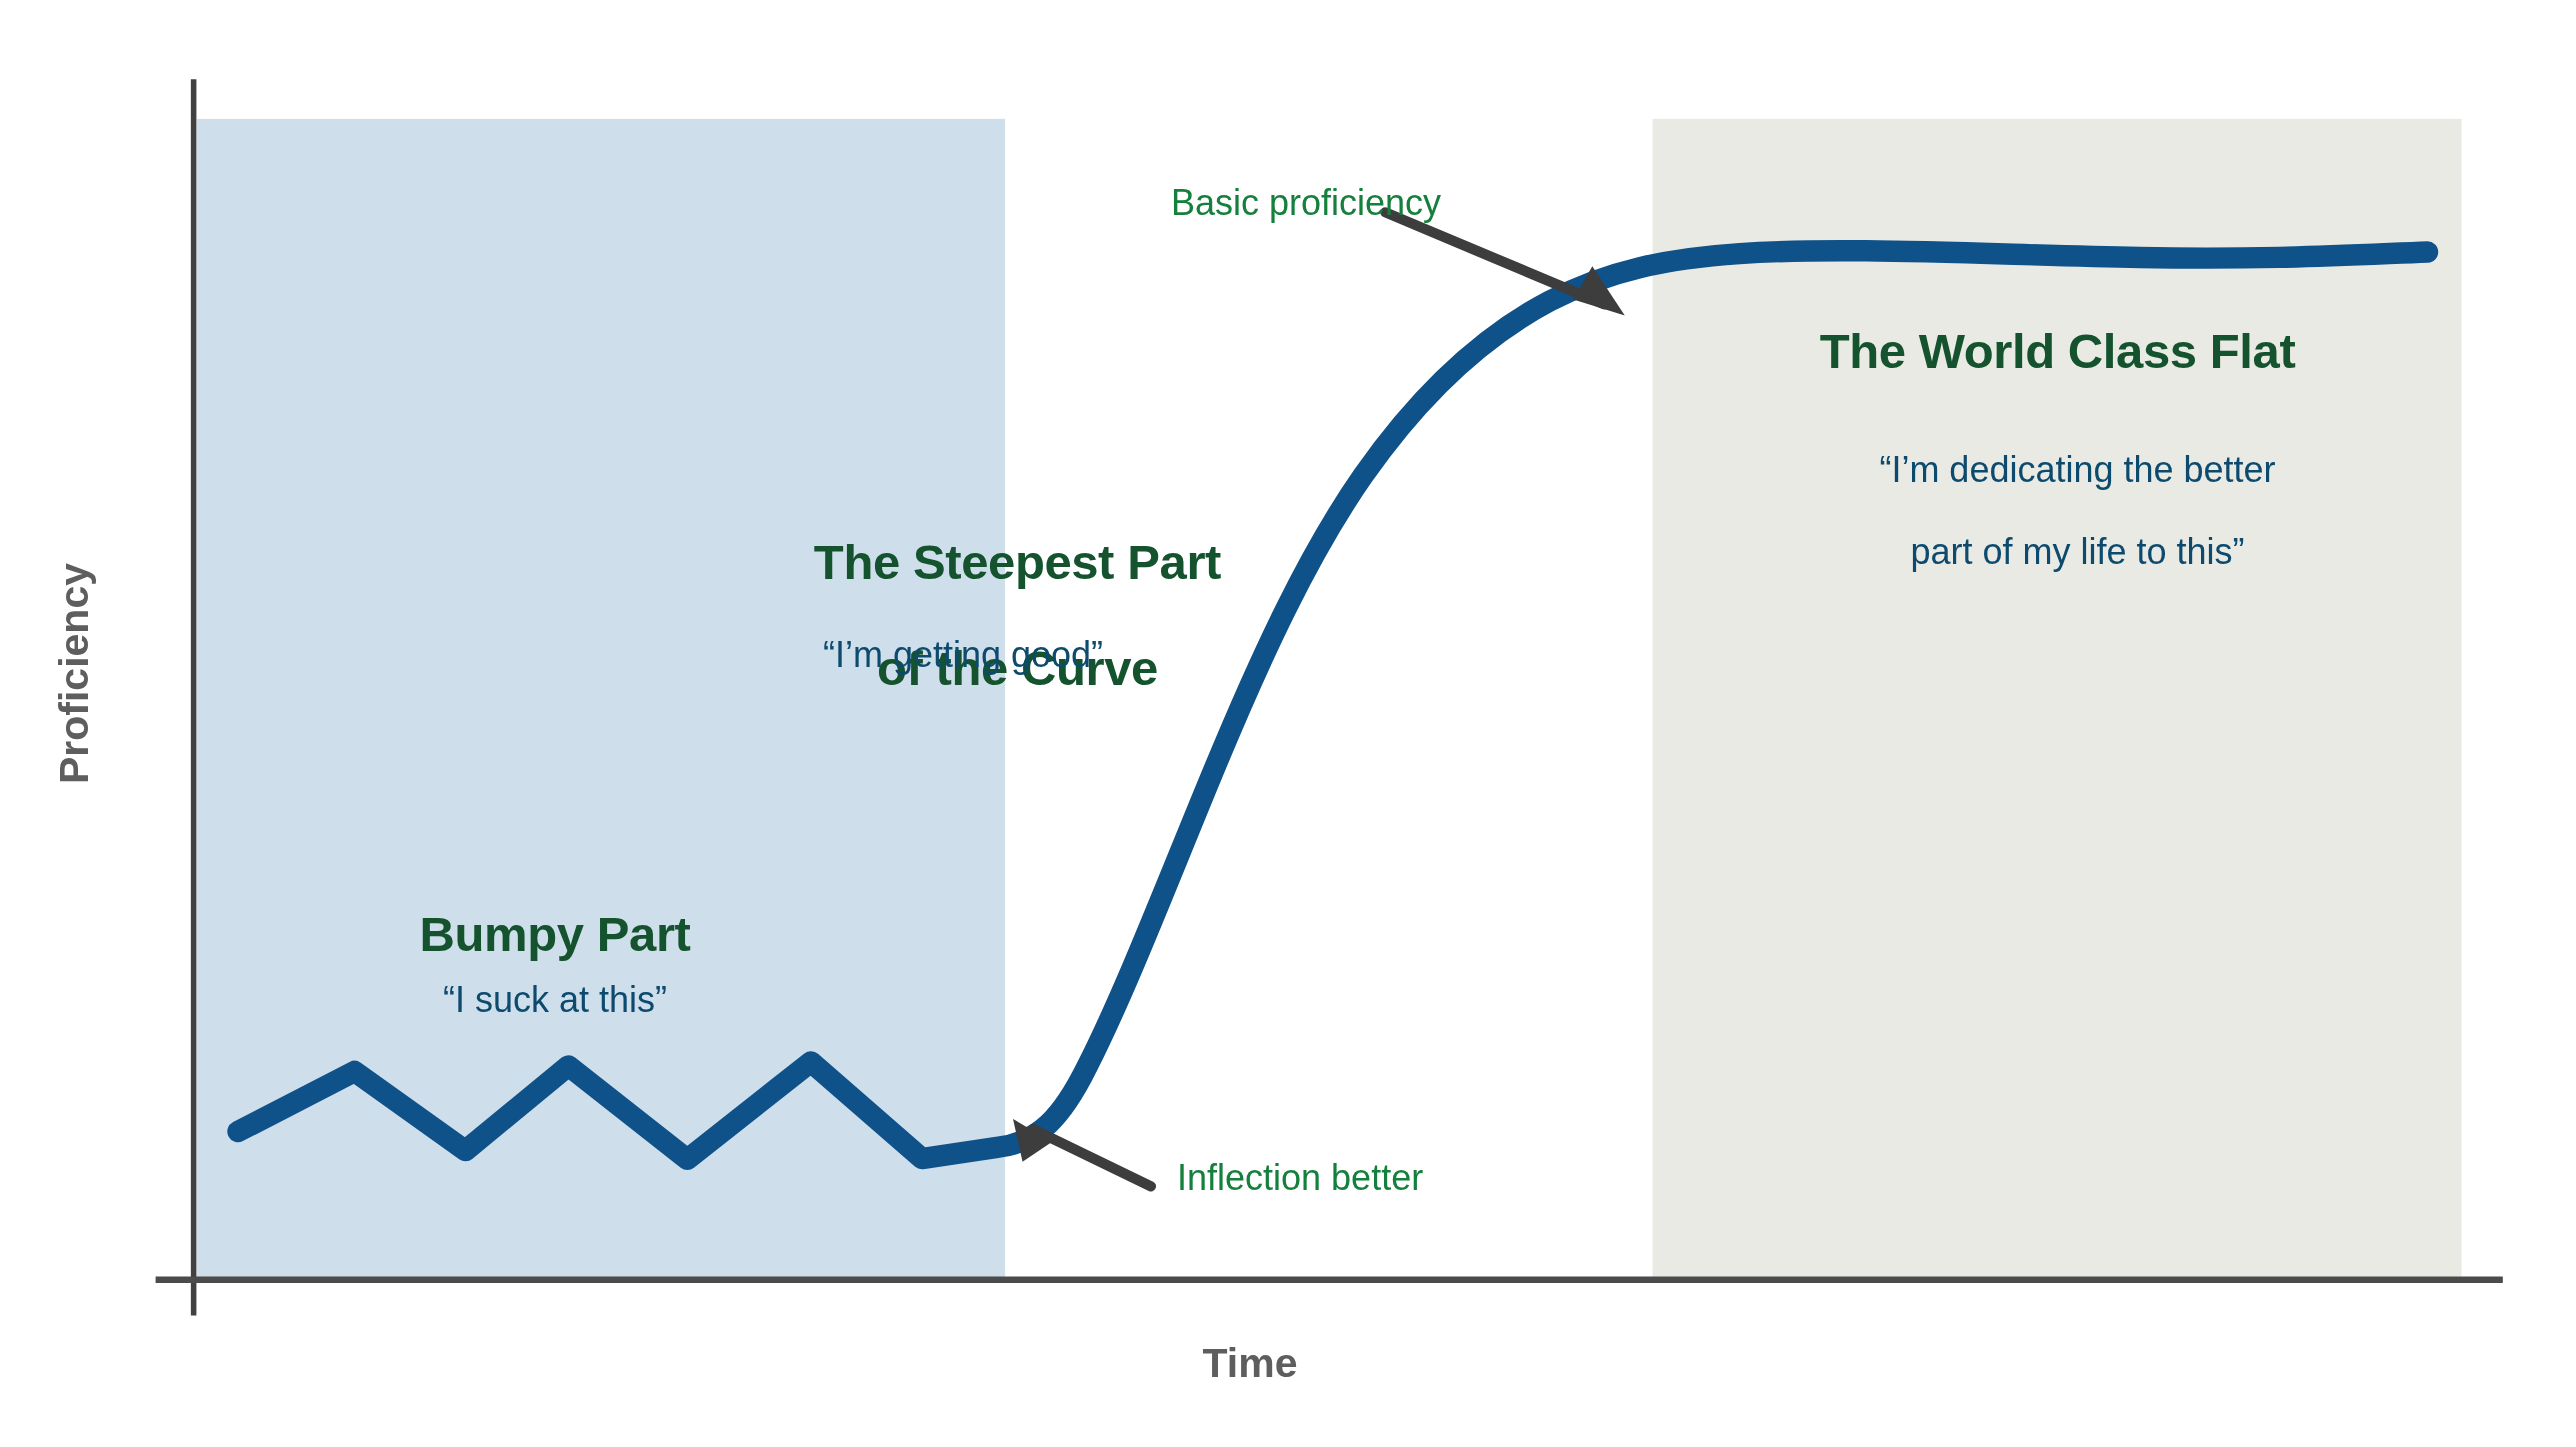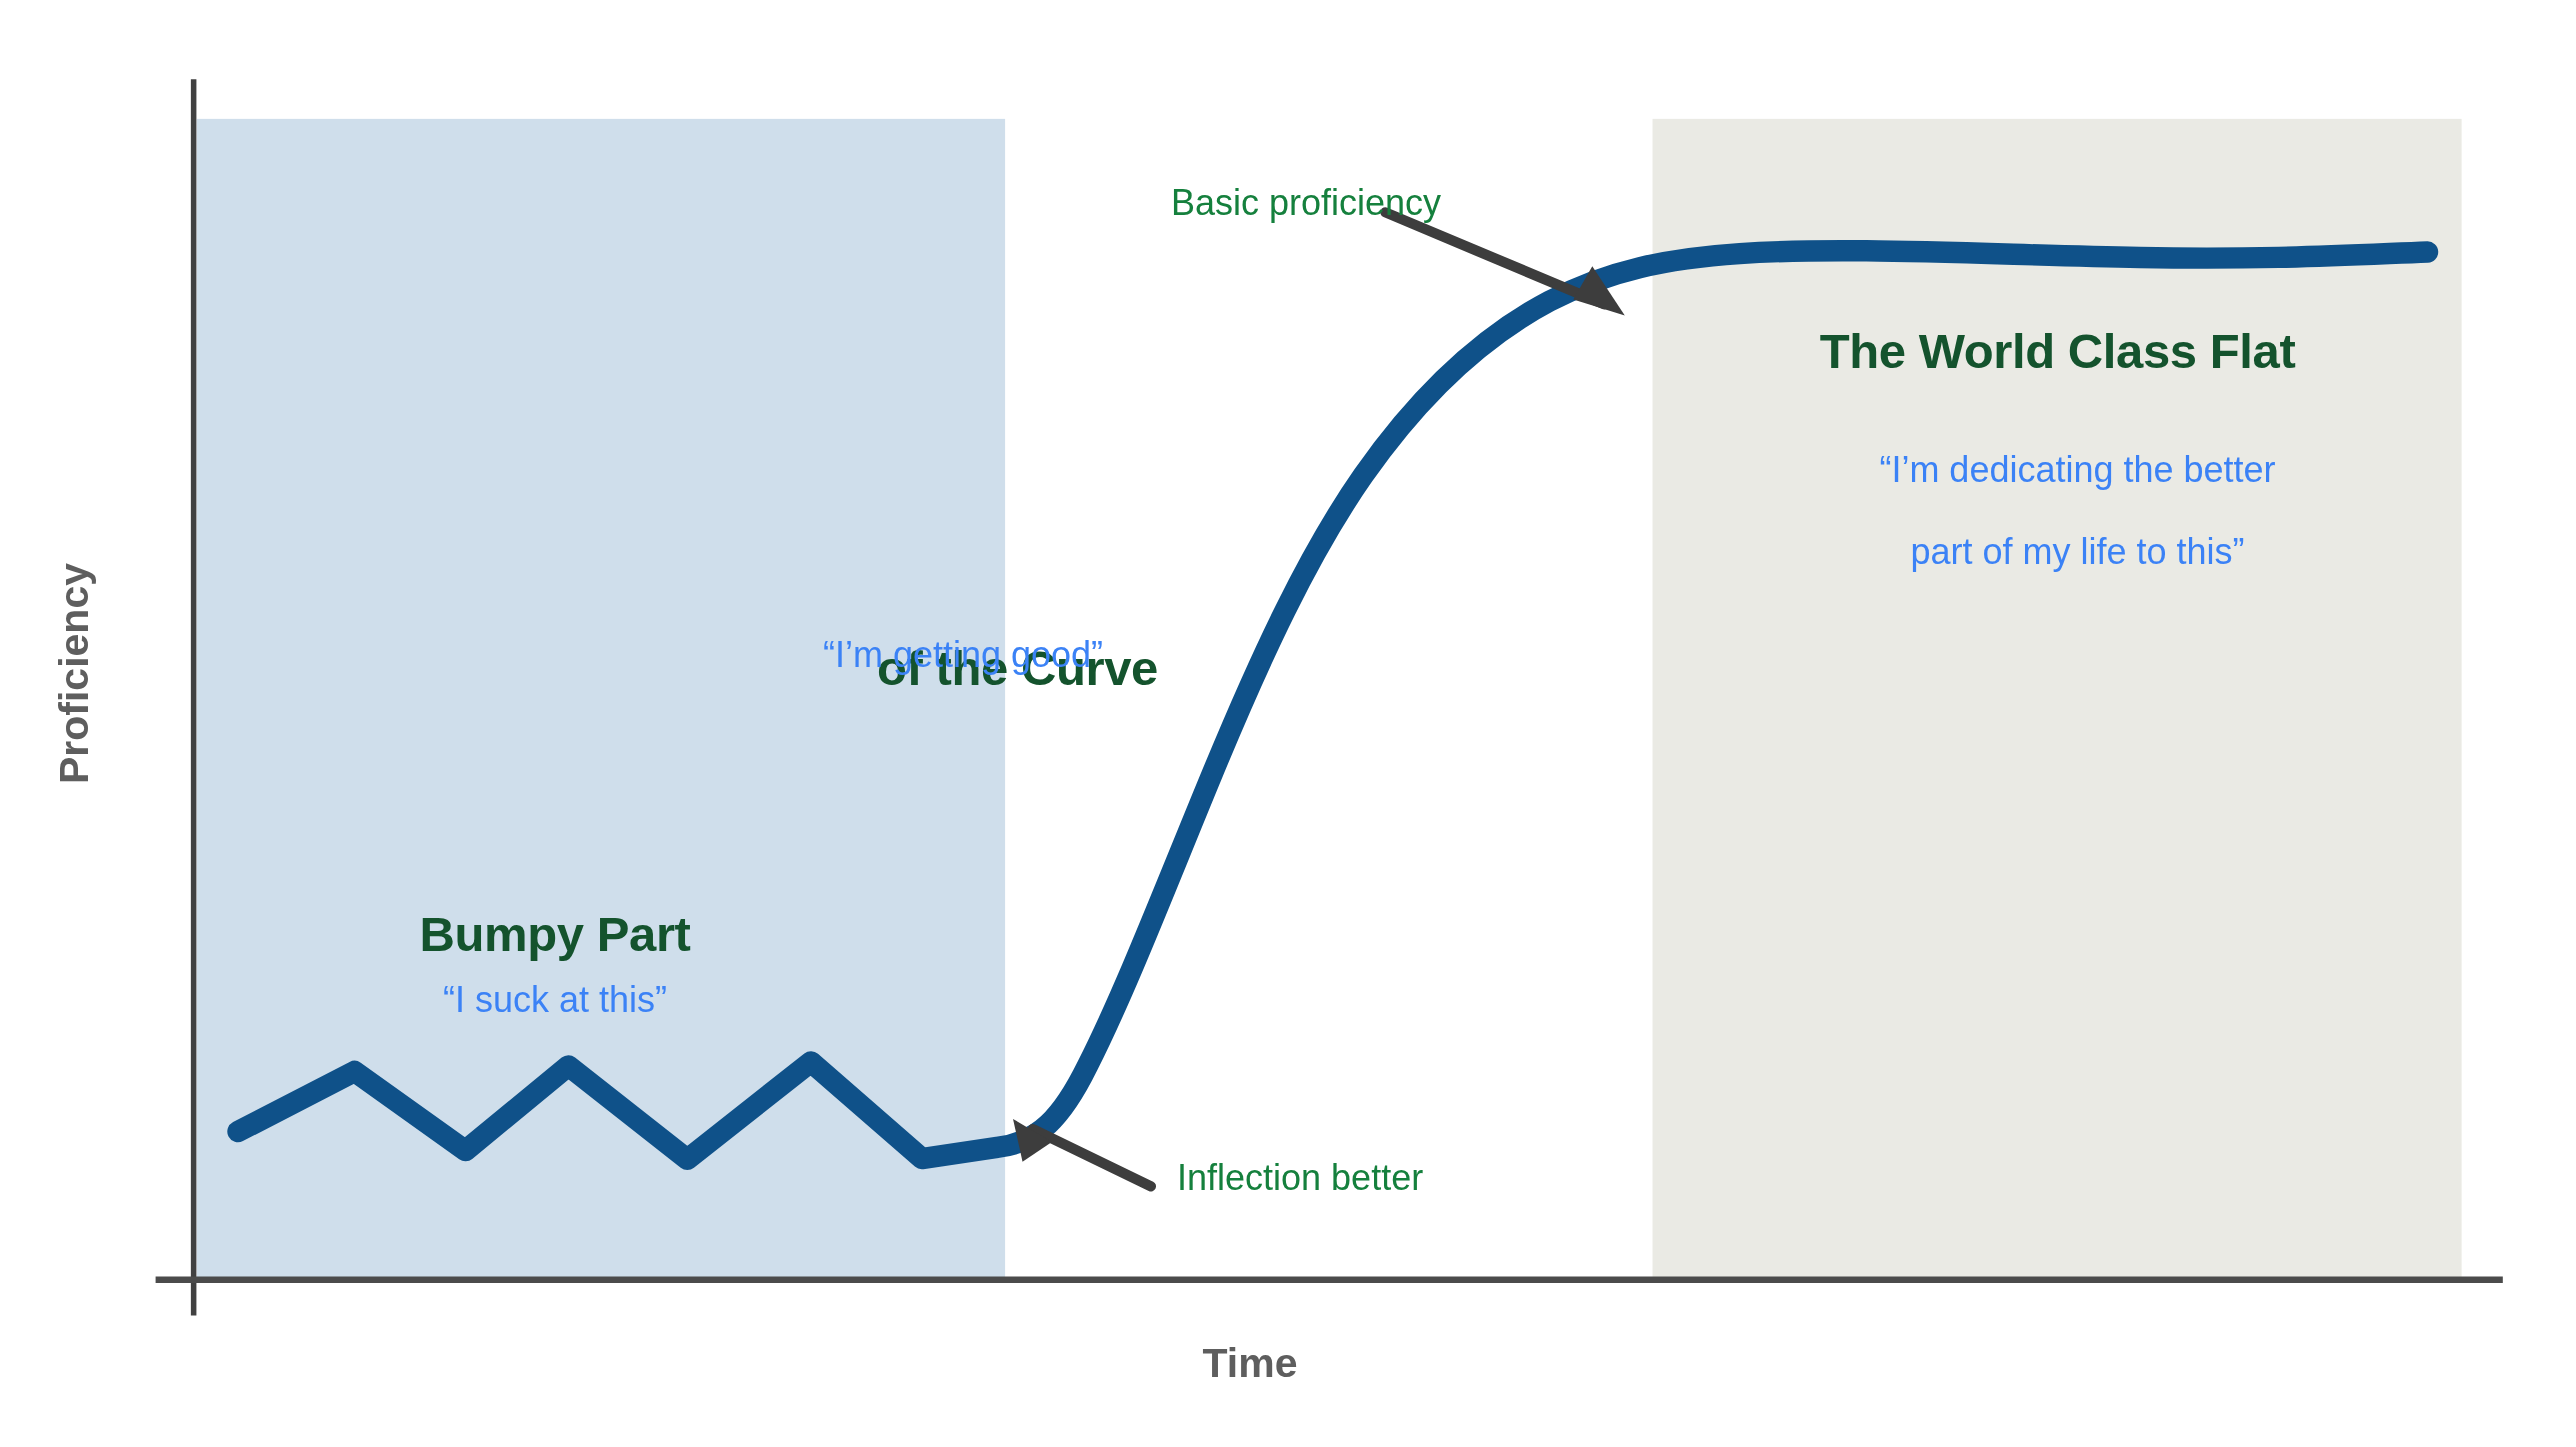--- a/index.html
+++ b/index.html
@@ -12,21 +12,21 @@
   #stage{position:absolute;inset:0;width:2576px;height:1447px;}
   svg#chart{position:absolute;left:0;top:0;width:2576px;height:1447px;display:block;}
 
   .txt{position:absolute;color:#5c5c5c;white-space:pre;}
 
   .zone-title{
     font-size:49px;font-weight:bold;color:#14532d;letter-spacing:-0.4px;
     line-height:1.08;text-align:center;
   }
   .zone-sub{
-    font-size:36px;font-weight:normal;color:#3b82f6;
+    font-size:36px;font-weight:normal;color:#0c4a6e;
     line-height:1.14;text-align:center;
   }
   .annot{
     font-size:36px;font-weight:normal;color:#15803d;
   }
   .axis-label{
     font-size:41px;font-weight:bold;color:#5e5e5e;
   }
 
   
@@ -95,21 +95,21 @@
   </svg>
 
   <div class="txt axis-label" id="ylabel">Proficiency</div>
 
   <div class="txt axis-label" id="xlabel">Time</div>
 
   <div class="txt zone-sub" id="z-bumpy-sub">“I suck at this”</div>
   <div class="txt zone-title" id="z-bumpy-title">Bumpy Part</div>
 
   <div class="txt zone-title" id="z-steep-title">
-    <br>
+    <span>The Steepest Part</span><br>
     <span>of the Curve</span>
   </div>
   <div class="txt zone-sub" id="z-steep-sub">“I’m getting good”</div>
 
   <div class="txt zone-title" id="z-flat-title">The World Class Flat</div>
   <div class="txt zone-sub" id="z-flat-sub">
     <span>“I’m dedicating the better</span><br>
     <span>part of my life to this”</span>
   </div>
 

